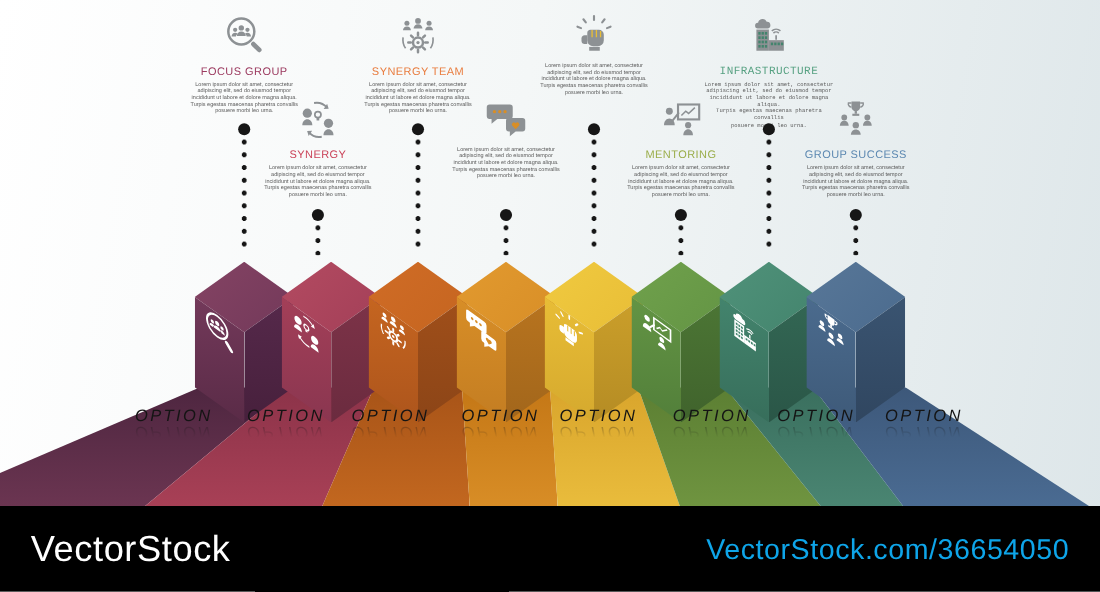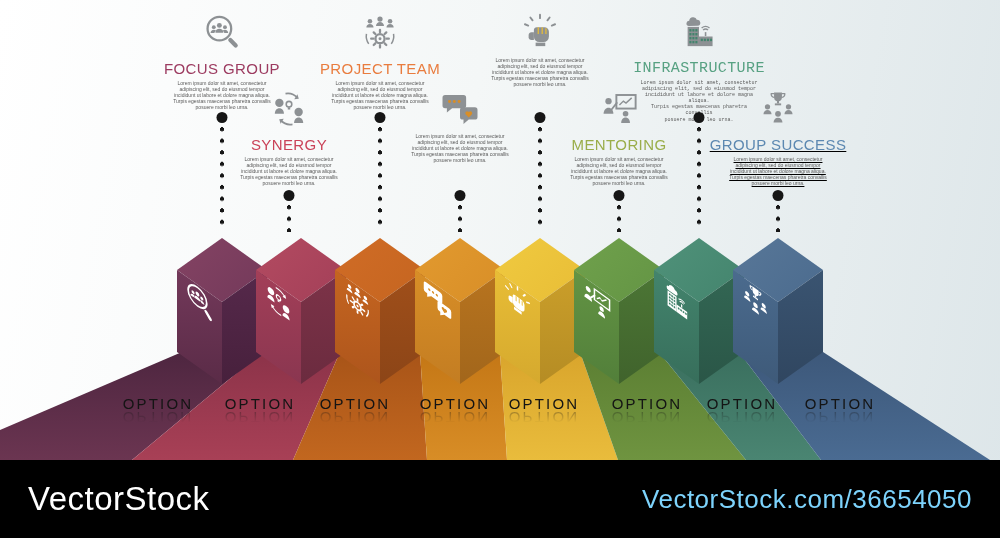--- a/index.html
+++ b/index.html
@@ -5,21 +5,21 @@
   html,body{margin:0;padding:0;background:#222;}
   .stage{position:relative;width:1000px;height:538px;overflow:hidden;
     font-family:"Liberation Sans",sans-serif;
     background:linear-gradient(100deg,#ffffff 0%,#f4f7f7 45%,#dde6e9 100%);}
   
   .column{position:absolute;top:0;width:180px;height:460px;z-index:2;text-align:center;}
   .icon-wrap{display:flex;justify-content:center;}
   .column.high .icon-wrap{margin-top:12px;}
   .column.low  .icon-wrap{margin-top:88px;}
   .top-icon{width:42px;height:42px;color:#8d9194;}
-  .col-title{margin-top:6px;font-size:15px;font-weight:500;letter-spacing:.4px;color:var(--accent,#555);}
+  .col-title{margin-top:6px;font-size:10px;font-weight:500;letter-spacing:.4px;color:var(--accent,#555);}
   .col-desc{margin:3px auto 0;width:118px;font-size:5px;line-height:1.22;color:#5a5a5a;white-space:pre-line;}
   .big-dot{position:absolute;left:50%;transform:translateX(-50%);width:11px;height:11px;border-radius:50%;background:#161616;}
   .column.high .big-dot{top:112px;}
   .column.low  .big-dot{top:190px;}
   .dotted{position:absolute;left:50%;transform:translateX(-50%);width:6px;
     background-image:radial-gradient(circle 2.2px at 3px 3.2px,#161616 97%,rgba(0,0,0,0) 100%);
     background-size:6px 11.6px;background-repeat:repeat-y;}
   .column.high .dotted{top:126px;height:104px;}
   .column.low  .dotted{top:204px;height:28px;}
   
@@ -31,30 +31,30 @@
     clip-path:polygon(0 0,100% 32px,100% 114px,0 82px);
     background:linear-gradient(var(--box-left1),var(--box-left2));}
   .cube-right{position:absolute;left:45px;top:32px;width:45px;height:114px;
     clip-path:polygon(0 32px,100% 0,100% 82px,0 114px);
     background:linear-gradient(var(--box-right1),var(--box-right2));}
   .cube-icon{position:absolute;left:6px;top:47px;width:33px;height:33px;color:#ffffff;transform:skewY(36deg);}
   
   .floor{position:absolute;left:0;top:352px;width:1000px;height:108px;z-index:1;}
   .wedge{position:absolute;inset:0;background:linear-gradient(var(--floor1),var(--floor2));}
   
-  .option-group{position:absolute;top:395px;width:120px;text-align:center;z-index:3;}
+  .option-group{position:absolute;top:370px;width:120px;text-align:center;z-index:3;font-style:italic;}
   .option-text,.option-reflection{font-size:15px;font-weight:500;letter-spacing:2.2px;color:#141414;}
   .option-reflection{transform:scaleY(-1);margin-top:-3px;opacity:.32;
     -webkit-mask-image:linear-gradient(to bottom,rgba(0,0,0,0) 20%,#000 85%);
     mask-image:linear-gradient(to bottom,rgba(0,0,0,0) 20%,#000 85%);}
   
   .bar{position:absolute;left:0;top:460px;width:1000px;height:78px;background:#000;z-index:5;
     display:flex;align-items:center;justify-content:space-between;padding:0 28px;box-sizing:border-box;}
   .brand{color:#fff;font-size:33px;letter-spacing:.5px;}
-  .wm-url{color:#7dd3fc;font-size:26px;letter-spacing:.5px;}
+  .wm-url{color:#0ea5e9;font-size:26px;letter-spacing:.5px;}
   .defs{position:absolute;width:0;height:0;overflow:hidden;}
 </style>
 </head>
 <body>
 
 <svg class="defs" xmlns="http://www.w3.org/2000/svg">
   <defs>
     <symbol id="i-focus-group" viewBox="0 0 48 48">
       <circle cx="21" cy="19" r="13.5" fill="none" stroke="currentColor" stroke-width="2.6"></circle>
       <rect x="31.5" y="29.5" width="13.5" height="4.8" rx="2.4" fill="currentColor" transform="rotate(45 33.5 31.5)"></rect>
@@ -204,21 +204,21 @@
 posuere morbi leo urna.</div>
     <div class="big-dot"></div>
     <div class="dotted"></div>
   </div>
   <div class="column high" style="left: 290px; --accent: #e97c3e; --box-top: #d06c26; --box-left1: #c56520; --hole: #c56520; --box-left2: #ad551c; --box-right1: #a04f1a; --box-right2: #8c4517; --floor1: #a85418; --floor2: #c2671f;">
     <div class="icon-wrap">
         <svg class="top-icon">
           <use href="#i-project-team"></use>
         </svg>
       </div>
-    <div class="col-title">PROJECT TEAM</div>
+    <div class="col-title">SYNERGY TEAM</div>
     <div class="col-desc">Lorem ipsum dolor sit amet, consectetur
 adipiscing elit, sed do eiusmod tempor
 incididunt ut labore et dolore magna aliqua.
 Turpis egestas maecenas pharetra convallis
 posuere morbi leo urna.</div>
     <div class="big-dot"></div>
     <div class="dotted"></div>
   </div>
   <div class="column low" style="left: 370px; --accent: #f0a63e; --box-top: #e29a2f; --box-left1: #d88e27; --hole: #d88e27; --box-left2: #c37d22; --box-right1: #b8741f; --box-right2: #a2661b; --floor1: #c47716; --floor2: #d88d26;">
     <div class="icon-wrap">
@@ -271,21 +271,21 @@
       </div>
     <div class="col-title">INFRASTRUCTURE</div>
     <div class="col-desc">Lorem ipsum dolor sit amet, consectetur
 adipiscing elit, sed do eiusmod tempor
 incididunt ut labore et dolore magna aliqua.
 Turpis egestas maecenas pharetra convallis
 posuere morbi leo urna.</div>
     <div class="big-dot"></div>
     <div class="dotted"></div>
   </div>
-  <div class="column low" style="left: 688px; text-decoration: underline; --accent: #5c88b1; --box-top: #587798; --box-left1: #4b6b8e; --hole: #4b6b8e; --box-left2: #3e5a79; --box-right1: #3a5471; --box-right2: #304660; --floor1: #3d587a; --floor2: #4a6b92;">
+  <div class="column low" style="left: 688px; --accent: #5c88b1; --box-top: #587798; --box-left1: #4b6b8e; --hole: #4b6b8e; --box-left2: #3e5a79; --box-right1: #3a5471; --box-right2: #304660; --floor1: #3d587a; --floor2: #4a6b92;">
     <div class="icon-wrap">
         <svg class="top-icon">
           <use href="#i-group-success"></use>
         </svg>
       </div>
     <div class="col-title">GROUP SUCCESS</div>
     <div class="col-desc">Lorem ipsum dolor sit amet, consectetur
 adipiscing elit, sed do eiusmod tempor
 incididunt ut labore et dolore magna aliqua.
 Turpis egestas maecenas pharetra convallis

